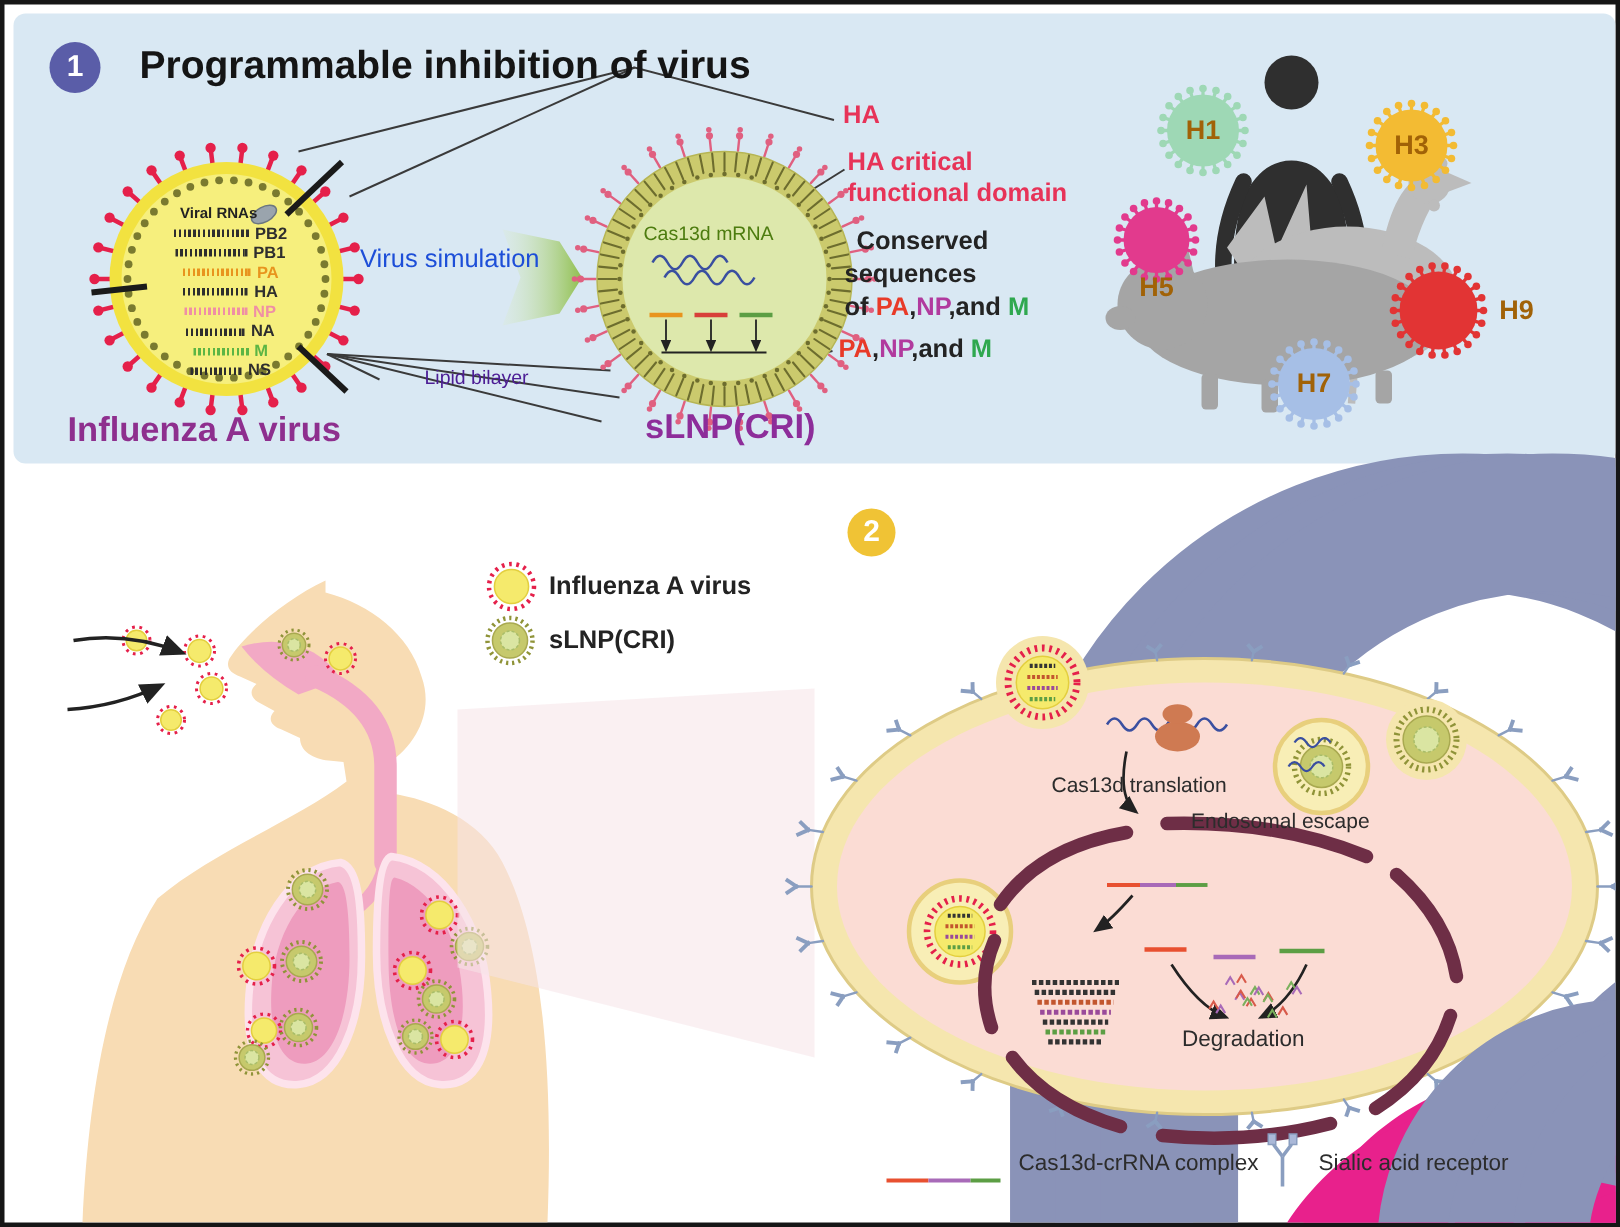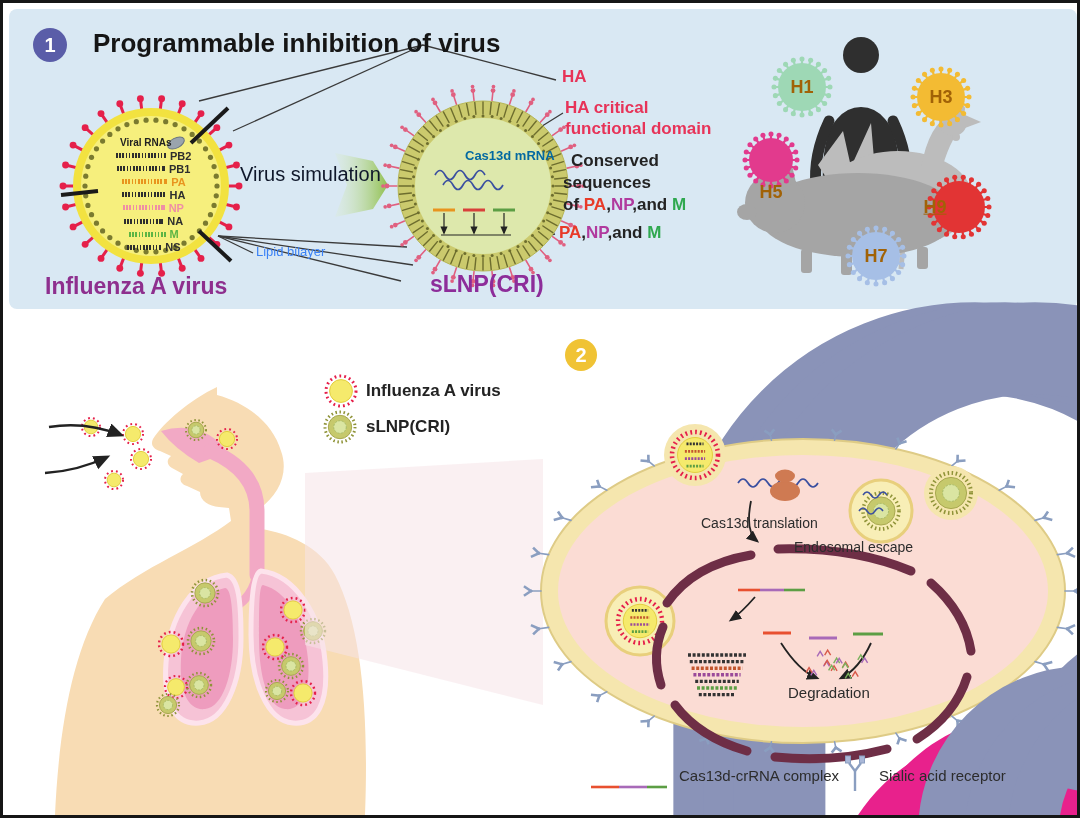--- a/index.html
+++ b/index.html
@@ -9,24 +9,24 @@
   .lbl{position:absolute;white-space:nowrap;line-height:1.15;}
   .ctr{transform:translate(-50%,-50%);}
   .t-title{font-size:26px;font-weight:bold;color:#151515;}
   .t-badge{font-size:20px;font-weight:bold;color:#fff;}
   .t-cap{font-size:23px;font-weight:bold;color:#8e2f8e;}
   .t-ann{font-size:17px;font-weight:bold;color:#232323;}
   .c-red{color:#e73358;}
   .c-pa{color:#e83a28;}
   .c-np{color:#b13a9e;}
   .c-m{color:#2fa84f;}
-  .t-sm{font-size:13px;color:#3b82f6;}
-  .t-vs{font-size:20px;color:#0f172a;}
+  .t-sm{font-size:13px;color:#4c1d95;margin-left:27px;}
+  .t-vs{font-size:17px;color:#1d4ed8;}
   .t-tiny{font-size:10px;font-weight:bold;color:#222;}
-  .t-mrna{font-size:13px;font-weight:bold;color:#0369a1;margin-left:36px;}
+  .t-mrna{font-size:13px;font-weight:normal;color:#4d7c0f;}
   .t-sub{font-size:18px;font-weight:bold;color:#a16207;}
   .t-leg{font-size:17px;font-weight:bold;color:#232323;}
   .t-cell{font-size:14px;color:#2c2c2c;}
   .t-bleg{font-size:15px;color:#2c2c2c;}
   #virus-segments{position:absolute;left:113px;top:146px;}
   .seg-row{display:flex;align-items:center;height:13.1px;justify-content:center;}
   .seg-bar{height:5px;margin-right:4px;}
   .seg-lab{font-weight:bold;font-size:11px;}
 </style>
 </head>
@@ -1038,21 +1038,21 @@
 <div class="lbl t-ann c-red" style="left:562px;top:95px;">HA critical</div>
 <div class="lbl t-ann c-red" style="left:562px;top:116px;">functional domain</div>
 <div class="lbl t-ann" style="left:568px;top:148px;">Conserved</div>
 <div class="lbl t-ann" style="left:560px;top:170px;">sequences</div>
 <div class="lbl t-ann" style="left:560px;top:192px;"><span>of </span><span class="c-pa">PA</span><span>,</span><span class="c-np">NP</span><span>,and </span><span class="c-m">M</span></div>
 <div class="lbl t-ann" style="left:556px;top:220px;"><span class="c-pa">PA</span><span>,</span><span class="c-np">NP</span><span>,and </span><span class="c-m">M</span></div>
 
 <div class="lbl t-sub ctr" style="left:799px;top:84px;">H1</div>
 <div class="lbl t-sub ctr" style="left:938px;top:94px;">H3</div>
 <div class="lbl t-sub ctr" style="left:768px;top:157px;margin-top:32px;">H5</div>
-<div class="lbl t-sub ctr" style="left:932px;top:204px;text-decoration:underline;">H9</div>
+<div class="lbl t-sub ctr" style="left:1008px;top:204px;">H9</div>
 <div class="lbl t-sub ctr" style="left:873px;top:253px;">H7</div>
 
 <div class="lbl t-badge ctr" style="left:578px;top:352px;">2</div>
 
 <div class="lbl t-leg" style="left:363px;top:378px;">Influenza A virus</div>
 <div class="lbl t-leg" style="left:363px;top:414px;">sLNP(CRI)</div>
 
 <div class="lbl t-cell" style="left:698px;top:512px;">Cas13d translation</div>
 <div class="lbl t-cell" style="left:791px;top:536px;">Endosomal escape</div>
 <div class="lbl t-cell" style="left:785px;top:681px;font-size:15px;">Degradation</div>

